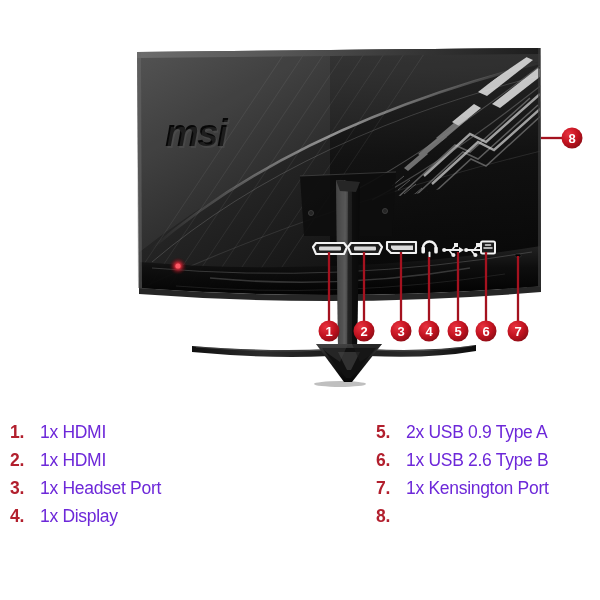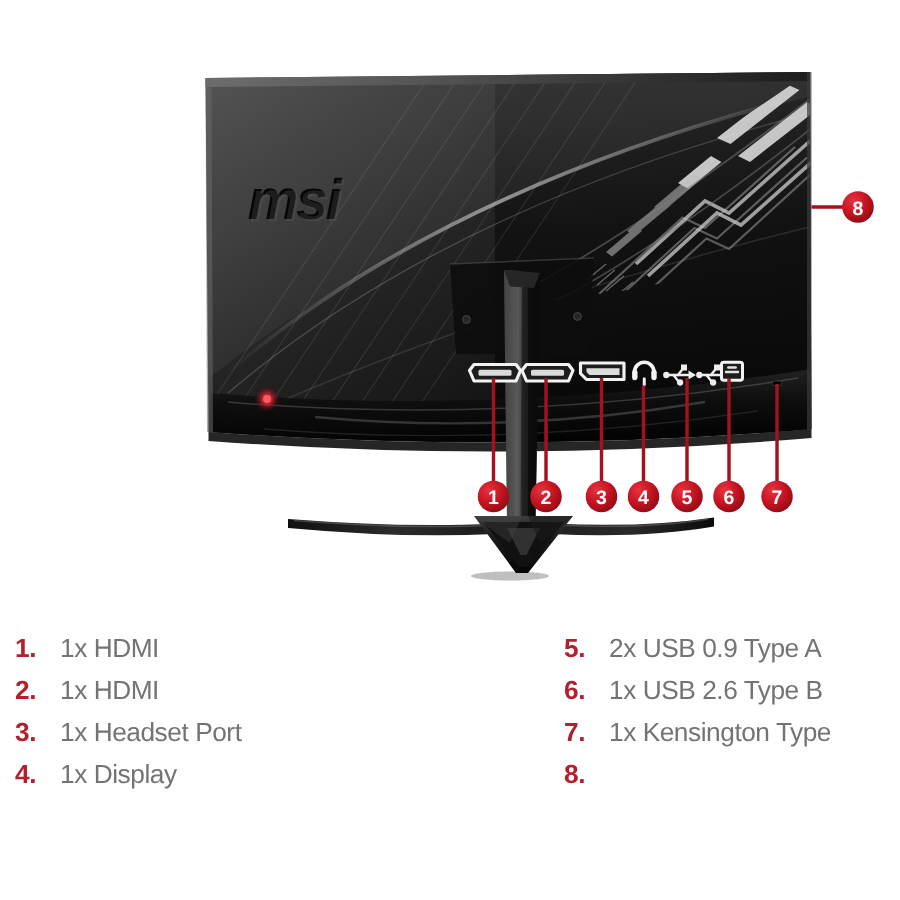--- a/index.html
+++ b/index.html
@@ -55,21 +55,21 @@
   }
   .legend-num {
     color: #b21f2d;
     font-weight: bold;
     font-size: 17.5px;
     width: 30px;
     flex: 0 0 30px;
     letter-spacing: -0.2px;
   }
   .legend-label {
-    color: #737373;
+    color: #6d28d9;
     font-size: 17.5px;
     letter-spacing: -0.3px;
   }
 </style>
 </head>
 <body>
 
 <div id="stage">
 
   <svg id="product-svg" viewBox="0 0 600 600" xmlns="http://www.w3.org/2000/svg">
@@ -382,21 +382,21 @@
       <div class="legend-row">
         <span class="legend-num">5.</span>
         <span class="legend-label">2x USB 0.9 Type A</span>
       </div>
       <div class="legend-row">
         <span class="legend-num">6.</span>
         <span class="legend-label">1x USB 2.6 Type B</span>
       </div>
       <div class="legend-row">
         <span class="legend-num">7.</span>
-        <span class="legend-label">1x Kensington Type</span>
+        <span class="legend-label">1x Kensington Port</span>
       </div>
       <div class="legend-row">
         <span class="legend-num">8.</span>
       </div>
     </div>
 
   </div>
 
 </div>
 

